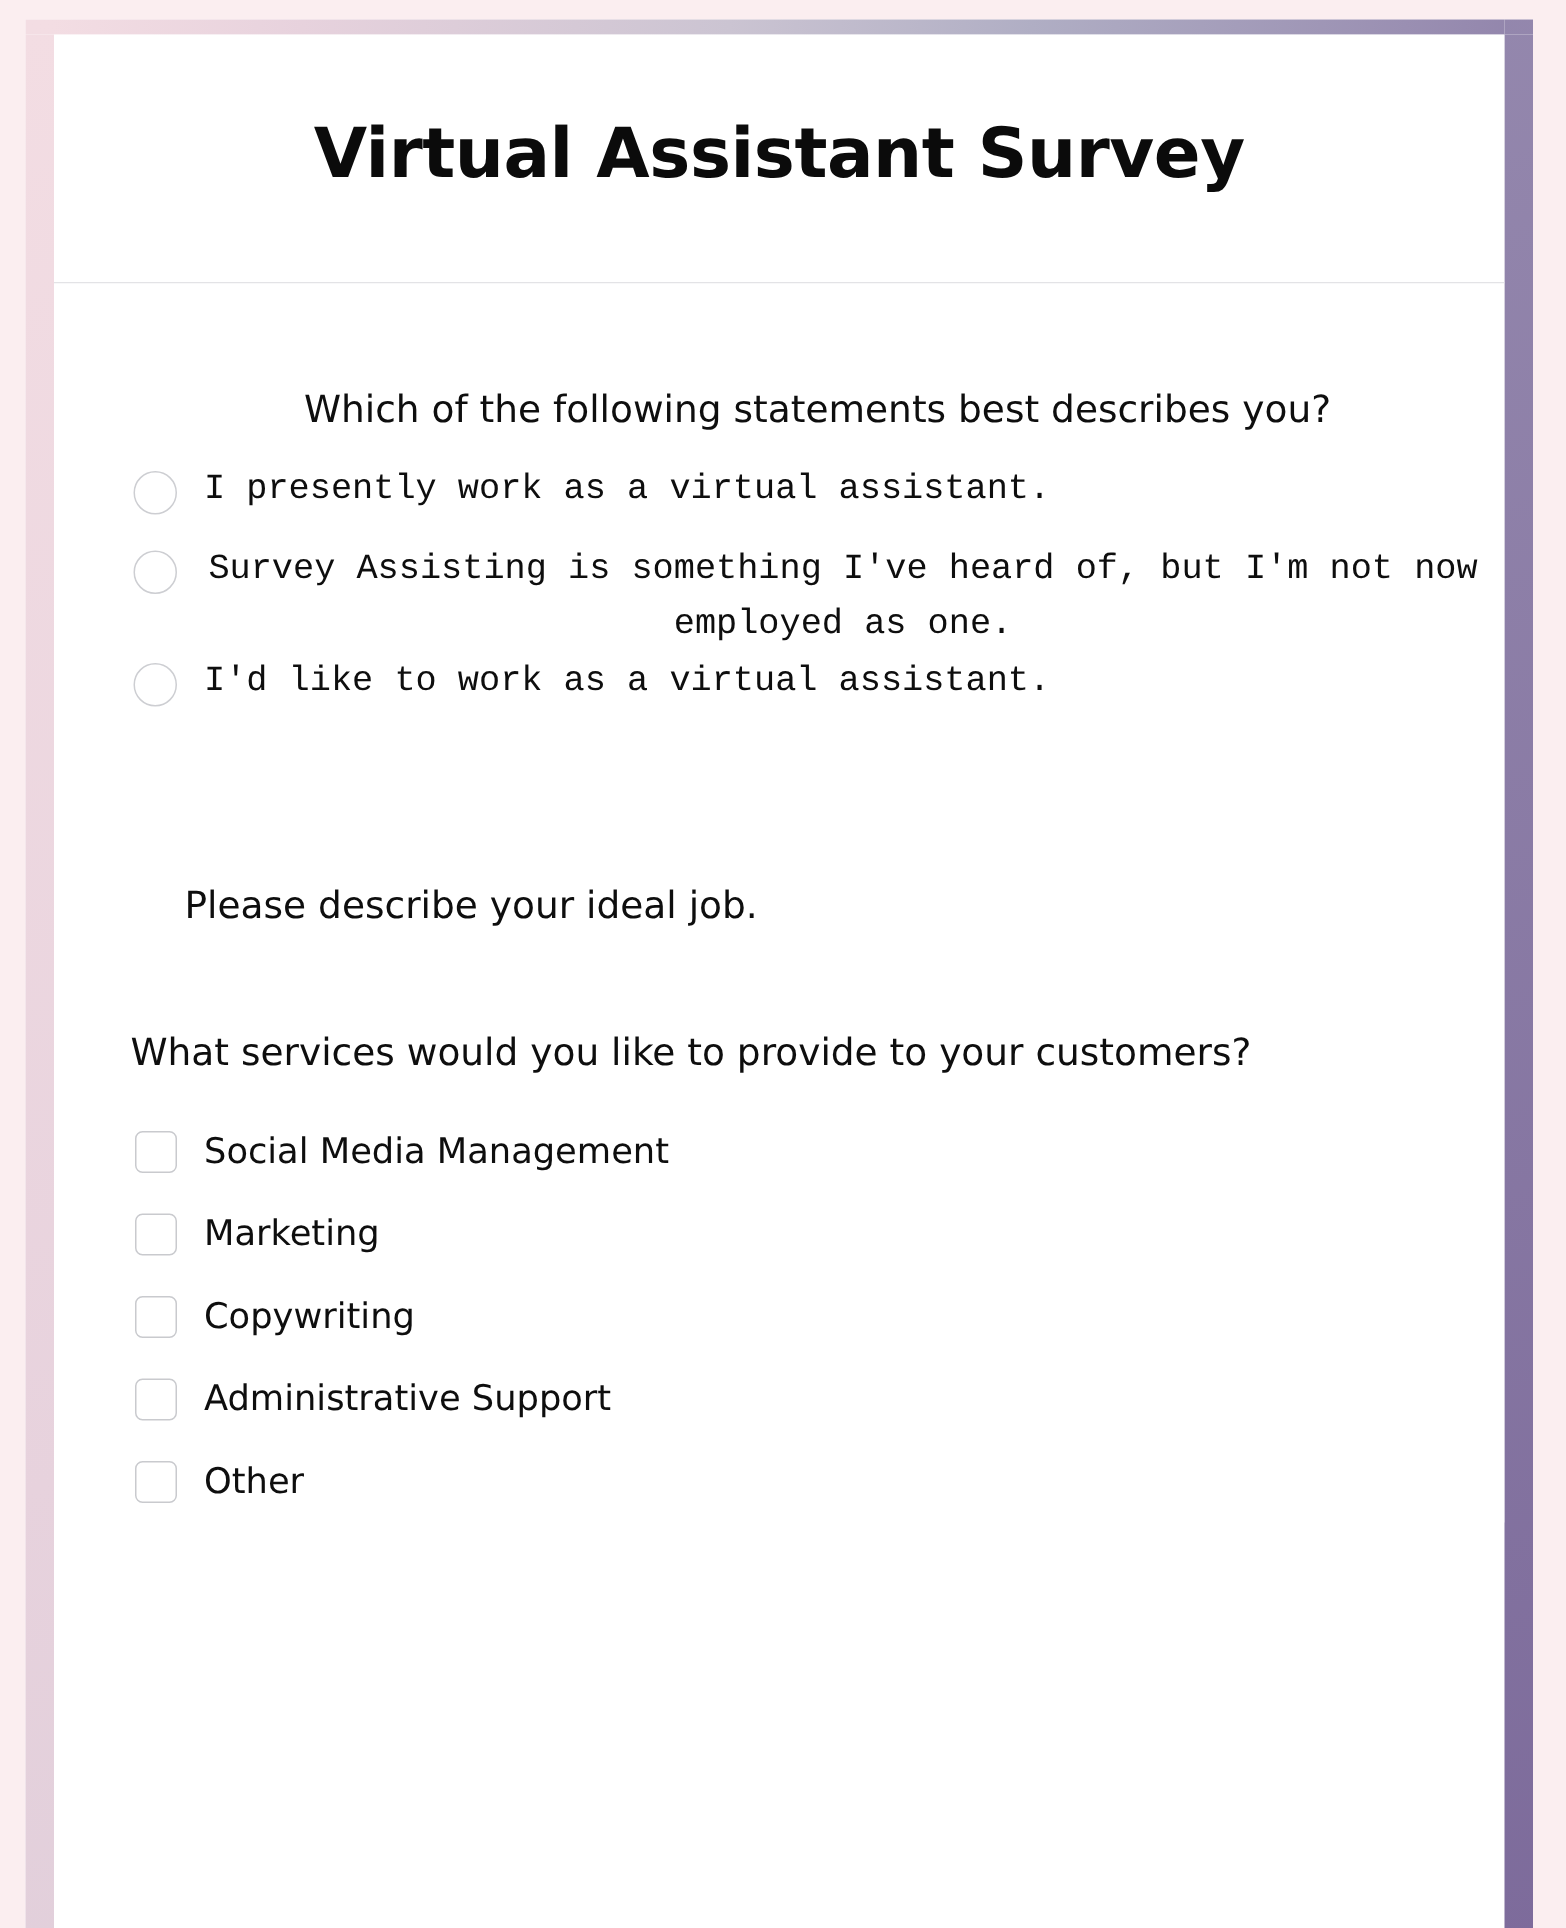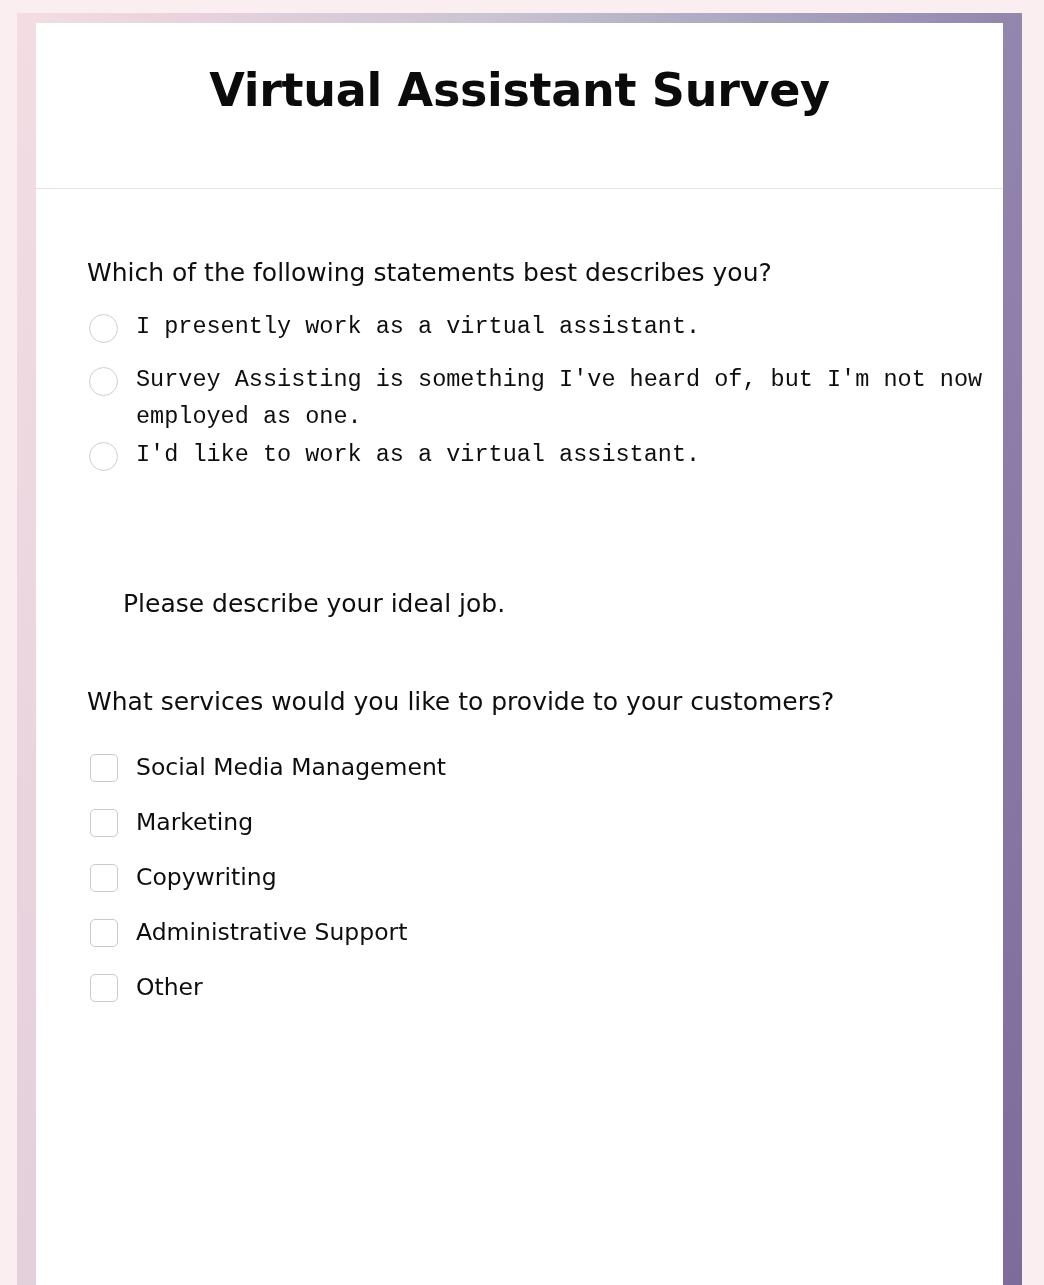--- a/index.html
+++ b/index.html
@@ -40,21 +40,21 @@
     position: relative;
     height: 166px;
     background: #ffffff;
     border-bottom: 1px solid #e3e3e6;
     box-sizing: border-box;
   }
   #page-title {
     position: absolute;
     left: 0;
     right: 0;
-    top: 40px;
+    top: 52px;
     text-align: center;
     font-size: 46px;
     font-weight: bold;
     color: #0b0b0b;
     letter-spacing: -0.3px;
     font-family: "DejaVu Sans", "Liberation Sans", sans-serif;
     white-space: nowrap;
   }
 
   
@@ -66,21 +66,21 @@
 
   .question-block { position: relative; }
 
   .question-label {
     font-size: 25px;
     color: #0e0e0e;
     line-height: 1.2;
   }
 
   
-  #radio-question { padding-top: 69px; }
+  #radio-question { padding-top: 69px; text-align: center; }
   #radio-options { margin-top: 20px; font-family: Liberation Mono, monospace; }
 
   .radio-row {
     display: flex;
     align-items: flex-start;
     min-height: 52px;
     margin-bottom: 1px;
   }
   .radio-mark {
     flex: 0 0 auto;

